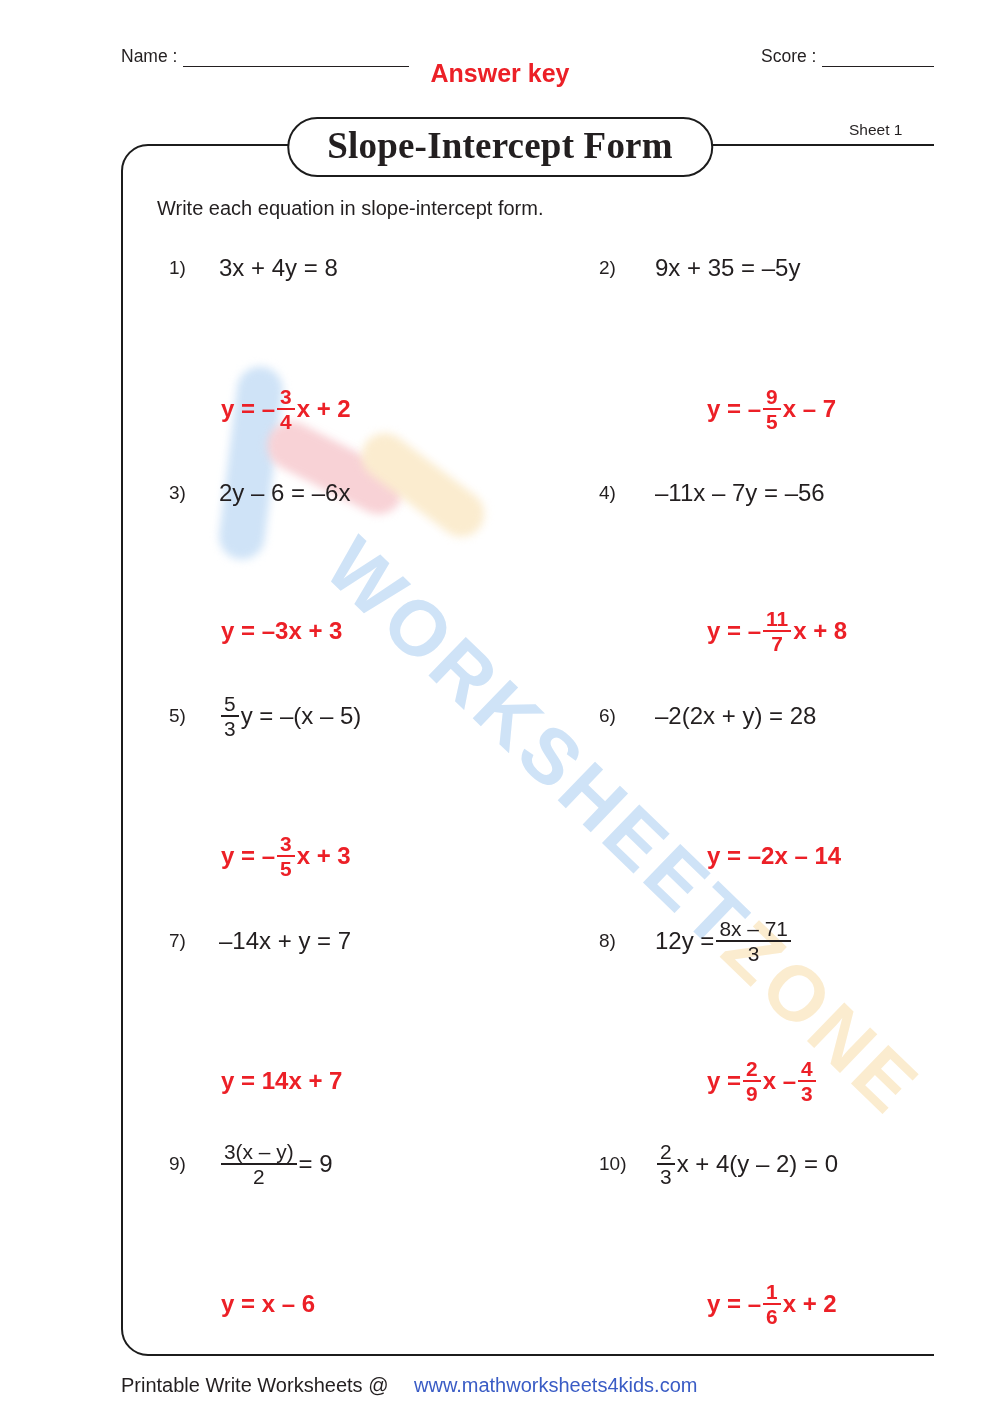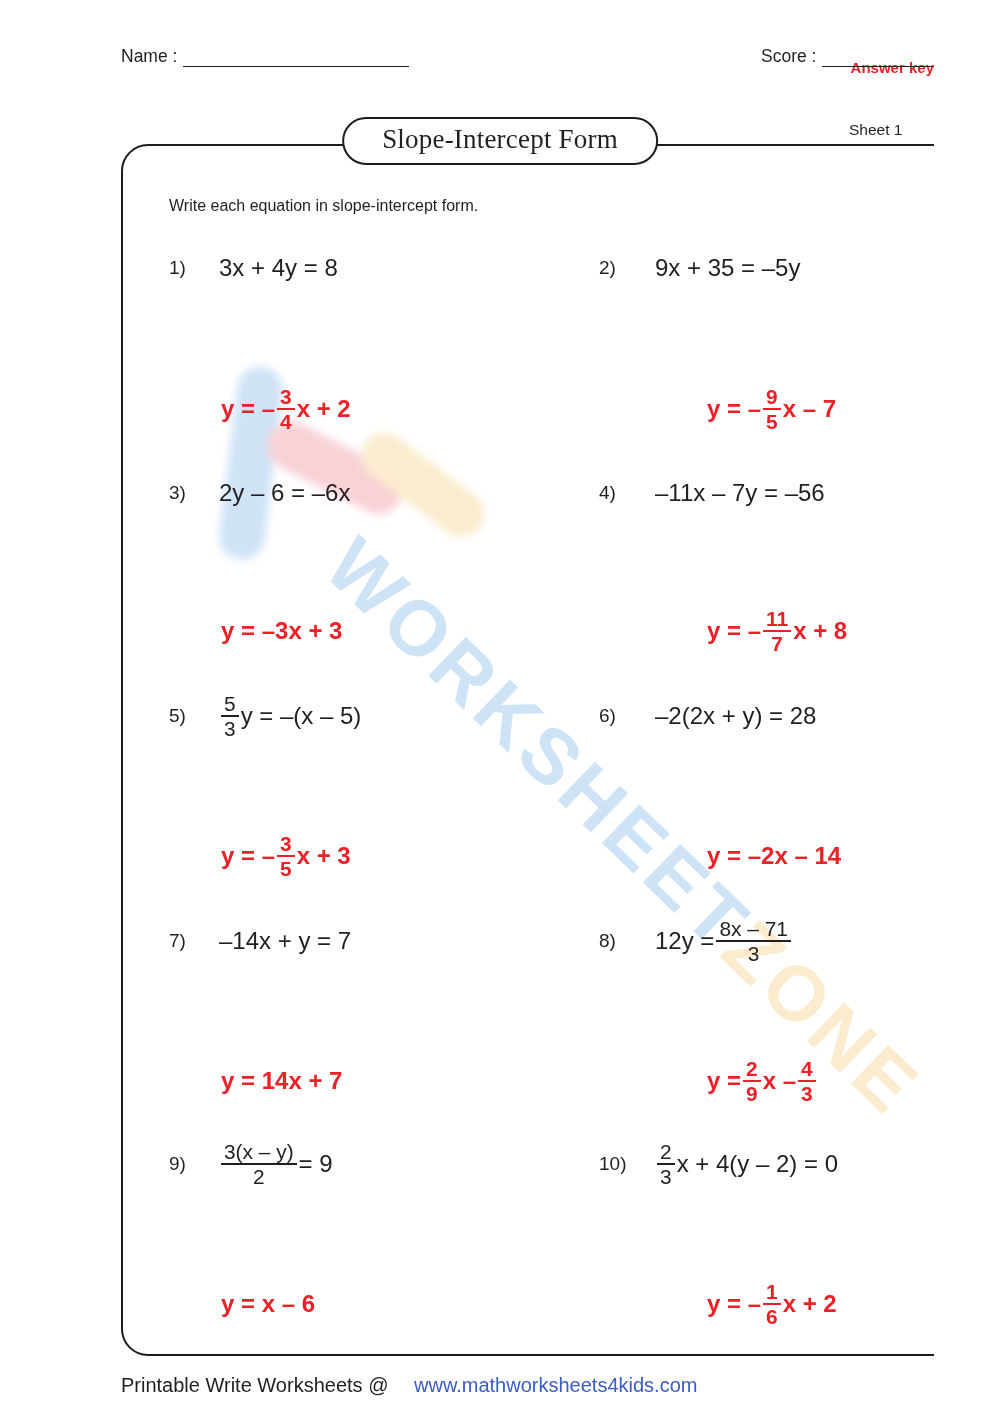--- a/index.html
+++ b/index.html
@@ -8,42 +8,42 @@
     font-family:"Liberation Sans", sans-serif; color:var(--ink,#231f20);
     overflow:hidden; margin:0 auto;
   }
   
   .hdr-row { position:absolute; top:46px; font-size:17.5px; white-space:nowrap; }
   .name-row { left:55px; }
   .score-row { left:695px; }
   .write-line { display:inline-block; border-bottom:1.6px solid var(--ink); height:20px; vertical-align:bottom; margin-left:6px; }
   .name-line { width:226px; }
   .score-line { width:182px; }
-  .answer-key { position:absolute; left:0; right:0; top:59px; text-align:right;
-    color:var(--red); font-weight:bold; font-size:15px; }
+  .answer-key { position:absolute; left:0; right:0; top:59px; text-align:center;
+    color:var(--red); font-weight:bold; font-size:25px; }
   
   .sheet-border { position:absolute; left:55px; top:144px; width:886px; height:1208px;
     border:2.2px solid #1c1c1c; border-radius:27px; z-index:1; }
   .title-pill { position:absolute; left:50%; transform:translateX(-50%); top:117px;
     background:#fff; border:2.6px solid #1c1c1c; border-radius:40px;
     padding:5px 38px 8px 38px; z-index:3;
-    font-family:"Liberation Serif", serif; font-weight:normal; font-size:27px; letter-spacing:0.2px; }
+    font-family:"Liberation Serif", serif; font-weight:bold; font-size:37px; letter-spacing:0.2px; }
   .sheet-label { position:absolute; left:783px; top:121px; font-size:15.5px; z-index:2; }
   
   .wm { position:absolute; z-index:0; pointer-events:none; }
   .wm-stroke { border-radius:28px; filter:blur(4px); }
   .wm-blue   { left:162px; top:366px; width:46px;  height:194px; background:var(--wmblue);  transform:rotate(7deg); }
   .wm-pink   { left:196px; top:444px; width:146px; height:48px;  background:var(--wmpink);  transform:rotate(27deg); }
   .wm-cream  { left:286px; top:462px; width:142px; height:46px;  background:var(--wmcream); transform:rotate(37deg); }
   .wm-text { left:305px; top:520px; transform:rotate(44deg); transform-origin:0 0;
     font-size:78px; font-weight:bold; letter-spacing:5px; white-space:nowrap; }
   .wm-text .w1 { color:var(--wmblue); }
   .wm-text .w2 { color:var(--wmcream); }
   
-  .instruction { position:absolute; left:103px; top:197px; font-size:16px; z-index:2; }
+  .instruction { position:absolute; left:91px; top:197px; font-size:20px; z-index:2; }
   .prow { position:absolute; left:103px; width:810px; height:80px; display:flex; z-index:2; }
   .cell { display:flex; align-items:center; }
   .c1 { flex:0 0 430px; }
   .c2 { flex:1 1 auto; }
   .pnum { font-size:19px; flex:0 0 auto; }
   .c1 .pnum { width:50px; }
   .c2 .pnum { width:56px; }
   .eq { font-size:24px; white-space:nowrap; display:inline-flex; align-items:center; }
   .ans-c1 { padding-left:52px;align-items:center; }
   .ans-c2 { padding-left:56px; }

